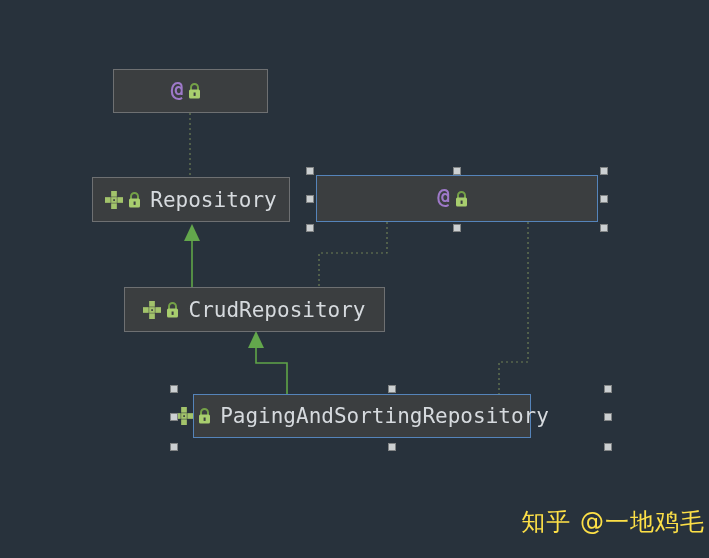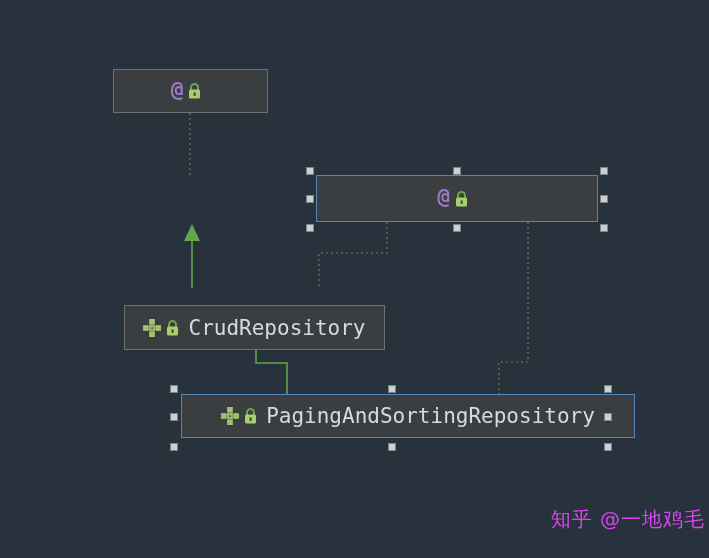--- a/index.html
+++ b/index.html
@@ -21,21 +21,21 @@
   .at-icon{
     color:#9e79c9;font-size:21px;font-weight:bold;line-height:1;
     transform:translateY(-1px);
   }
   .handle{
     position:absolute;z-index:3;width:8px;height:8px;box-sizing:border-box;
     background:#ccd0d2;border:1px solid #818485;
   }
   #watermark{
     position:absolute;z-index:4;right:4px;top:506px;
-    color:#d946ef;font-size:20px;letter-spacing:1px;
+    color:#fde047;font-size:24px;letter-spacing:1px;
     font-family:"DejaVu Sans","Liberation Sans",sans-serif;
   }
 </style>
 </head>
 <body>
 
 <div id="canvas">
 
   <svg id="edges" width="709" height="558">
 
@@ -56,52 +56,70 @@
     <span class="icons">
       <span class="at-icon">@</span>
       <svg width="13" height="16" viewBox="0 0 13 16">
         <path d="M3 7 V4.5 A3.5 3.5 0 0 1 10 4.5 V7" fill="none" stroke="#74a147" stroke-width="2"></path>
         <rect x="1" y="6.5" width="11" height="9" rx="1.5" fill="#a8ce6e"></rect>
         <rect x="5.6" y="9.5" width="2" height="3.4" fill="#3b3e40"></rect>
       </svg>
     </span>
   </div>
 
+  <div class="node" style="left:92px;top:177px;width:198px;height:45px">
+    <span class="icons">
+      <svg width="18" height="18" viewBox="0 0 19 19">
+        <rect x="6.5" y="0" width="6" height="6" fill="#a2c36b"></rect>
+        <rect x="0" y="6.5" width="6" height="6" fill="#a2c36b"></rect>
+        <rect x="6.5" y="6.5" width="6" height="6" fill="#a2c36b"></rect>
+        <rect x="13" y="6.5" width="6" height="6" fill="#a2c36b"></rect>
+        <rect x="6.5" y="13" width="6" height="6" fill="#a2c36b"></rect>
+        <rect x="8.7" y="8.7" width="1.8" height="1.8" fill="#3b3e40"></rect>
+      </svg>
+      <svg width="13" height="16" viewBox="0 0 13 16">
+        <path d="M3 7 V4.5 A3.5 3.5 0 0 1 10 4.5 V7" fill="none" stroke="#74a147" stroke-width="2"></path>
+        <rect x="1" y="6.5" width="11" height="9" rx="1.5" fill="#a8ce6e"></rect>
+        <rect x="5.6" y="9.5" width="2" height="3.4" fill="#3b3e40"></rect>
+      </svg>
+    </span>
+    <span class="label">Repository</span>
+  </div>
 
   <div class="node selected" style="left:316px;top:175px;width:282px;height:47px">
     <span class="icons">
       <span class="at-icon">@</span>
       <svg width="13" height="16" viewBox="0 0 13 16">
         <path d="M3 7 V4.5 A3.5 3.5 0 0 1 10 4.5 V7" fill="none" stroke="#74a147" stroke-width="2"></path>
         <rect x="1" y="6.5" width="11" height="9" rx="1.5" fill="#a8ce6e"></rect>
         <rect x="5.6" y="9.5" width="2" height="3.4" fill="#3b3e40"></rect>
       </svg>
     </span>
   </div>
 
-  <div class="node" style="left:124px;top:305px;width:261px;height:45px">
+  <div class="node" style="left:124px;top:287px;width:261px;height:45px">
     <span class="icons">
       <svg width="18" height="18" viewBox="0 0 19 19">
         <rect x="6.5" y="0" width="6" height="6" fill="#a2c36b"></rect>
         <rect x="0" y="6.5" width="6" height="6" fill="#a2c36b"></rect>
         <rect x="6.5" y="6.5" width="6" height="6" fill="#a2c36b"></rect>
         <rect x="13" y="6.5" width="6" height="6" fill="#a2c36b"></rect>
         <rect x="6.5" y="13" width="6" height="6" fill="#a2c36b"></rect>
         <rect x="8.7" y="8.7" width="1.8" height="1.8" fill="#3b3e40"></rect>
       </svg>
       <svg width="13" height="16" viewBox="0 0 13 16">
         <path d="M3 7 V4.5 A3.5 3.5 0 0 1 10 4.5 V7" fill="none" stroke="#74a147" stroke-width="2"></path>
         <rect x="1" y="6.5" width="11" height="9" rx="1.5" fill="#a8ce6e"></rect>
         <rect x="5.6" y="9.5" width="2" height="3.4" fill="#3b3e40"></rect>
       </svg>
     </span>
     <span class="label">CrudRepository</span>
   </div>
 
-  <div class="node selected" style="left:181px;top:394px;width:454px;height:44px">
+  <div class="node selected" style="left:193px;top:394px;width:338px;height:44px">
     <span class="icons">
       <svg width="18" height="18" viewBox="0 0 19 19">
         <rect x="6.5" y="0" width="6" height="6" fill="#a2c36b"></rect>
         <rect x="0" y="6.5" width="6" height="6" fill="#a2c36b"></rect>
         <rect x="6.5" y="6.5" width="6" height="6" fill="#a2c36b"></rect>
         <rect x="13" y="6.5" width="6" height="6" fill="#a2c36b"></rect>
         <rect x="6.5" y="13" width="6" height="6" fill="#a2c36b"></rect>
         <rect x="8.7" y="8.7" width="1.8" height="1.8" fill="#3b3e40"></rect>
       </svg>
       <svg width="13" height="16" viewBox="0 0 13 16">

